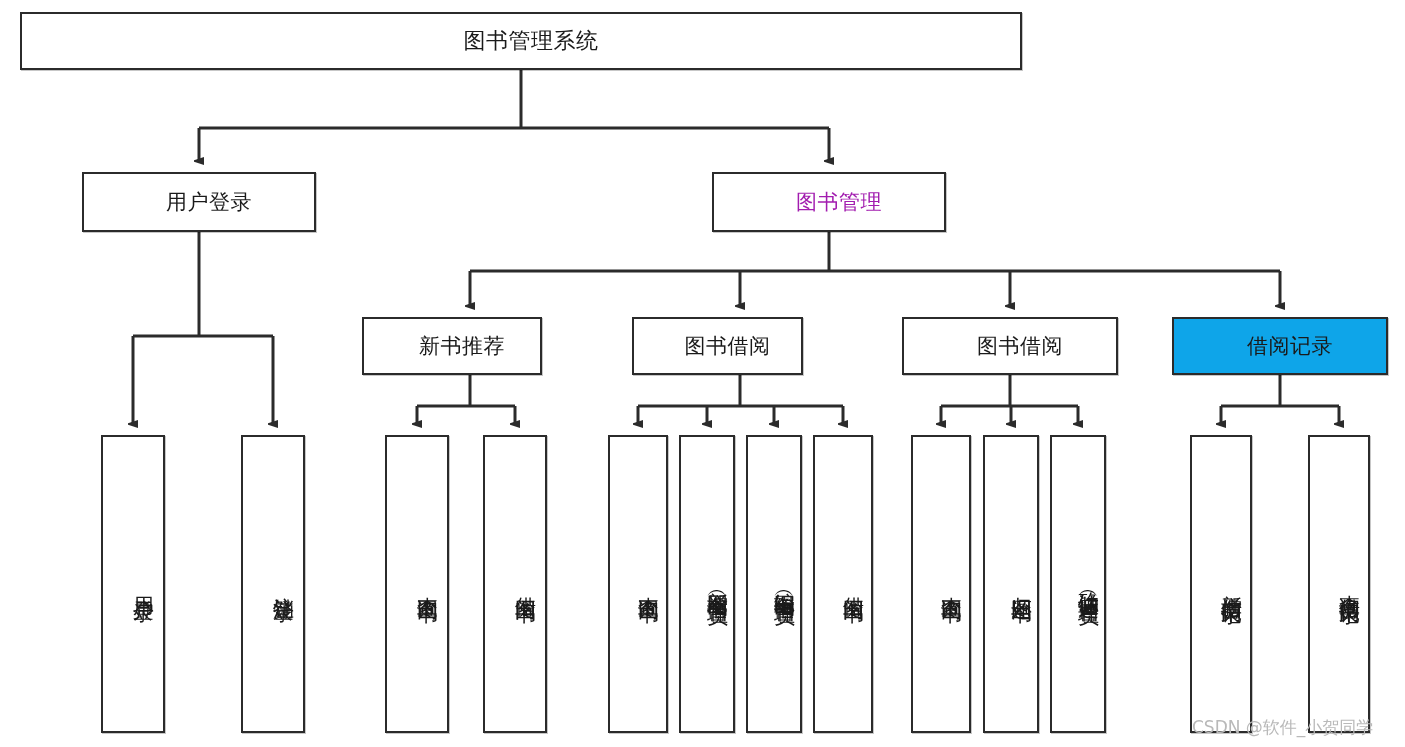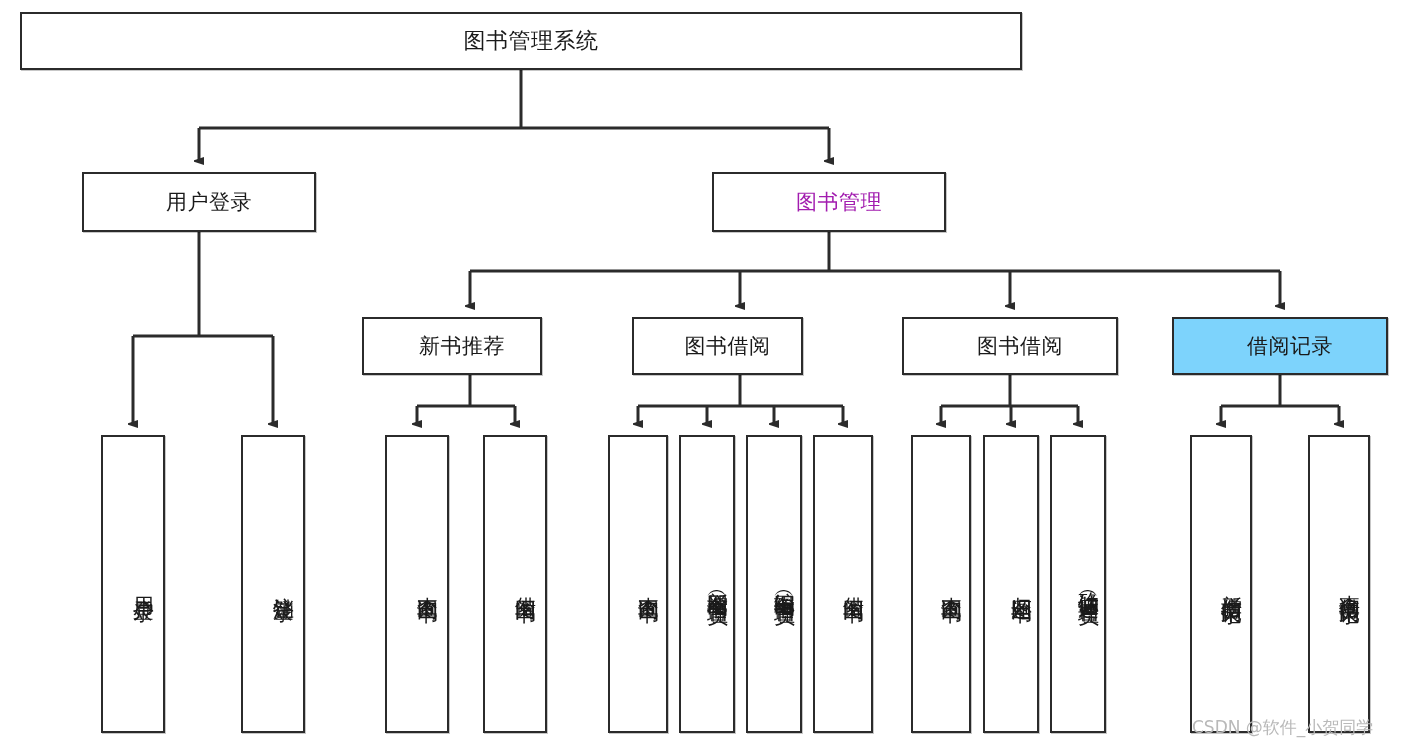--- a/index.html
+++ b/index.html
@@ -129,21 +129,21 @@
       </div>
       <div class="node horiz" style="left: 362px; top: 317px; width: 180px; height: 58px; border-color: rgb(43, 43, 43); background: rgb(255, 255, 255);">
         <span class="lbl" style="color: rgb(26, 26, 26);">新书推荐</span>
       </div>
       <div class="node horiz" style="left: 632px; top: 317px; width: 171px; height: 58px; border-color: rgb(43, 43, 43); background: rgb(255, 255, 255);">
         <span class="lbl" style="color: rgb(26, 26, 26);">图书借阅</span>
       </div>
       <div class="node horiz" style="left: 902px; top: 317px; width: 216px; height: 58px; border-color: rgb(43, 43, 43); background: rgb(255, 255, 255);">
         <span class="lbl" style="color: rgb(26, 26, 26);">图书借阅</span>
       </div>
-      <div class="node horiz" style="left: 1172px; top: 317px; width: 216px; height: 58px; border-color: rgb(43, 43, 43); background: #7dd3fc;">
+      <div class="node horiz" style="left: 1172px; top: 317px; width: 216px; height: 58px; border-color: rgb(43, 43, 43); background: #0ea5e9;">
         <span class="lbl" style="color: rgb(26, 26, 26);">借阅记录</span>
       </div>
       <div class="node vert" style="left: 101px; top: 435px; width: 64px; height: 298px; border-color: rgb(43, 43, 43); background: rgb(255, 255, 255);">
         <span class="lbl" style="color: rgb(26, 26, 26);">用户登录</span>
       </div>
       <div class="node vert" style="left: 241px; top: 435px; width: 64px; height: 298px; border-color: rgb(43, 43, 43); background: rgb(255, 255, 255);">
         <span class="lbl" style="color: rgb(26, 26, 26);">注销登录</span>
       </div>
       <div class="node vert" style="left: 385px; top: 435px; width: 64px; height: 298px; border-color: rgb(43, 43, 43); background: rgb(255, 255, 255);">
         <span class="lbl" style="color: rgb(26, 26, 26);">查询图书</span>

